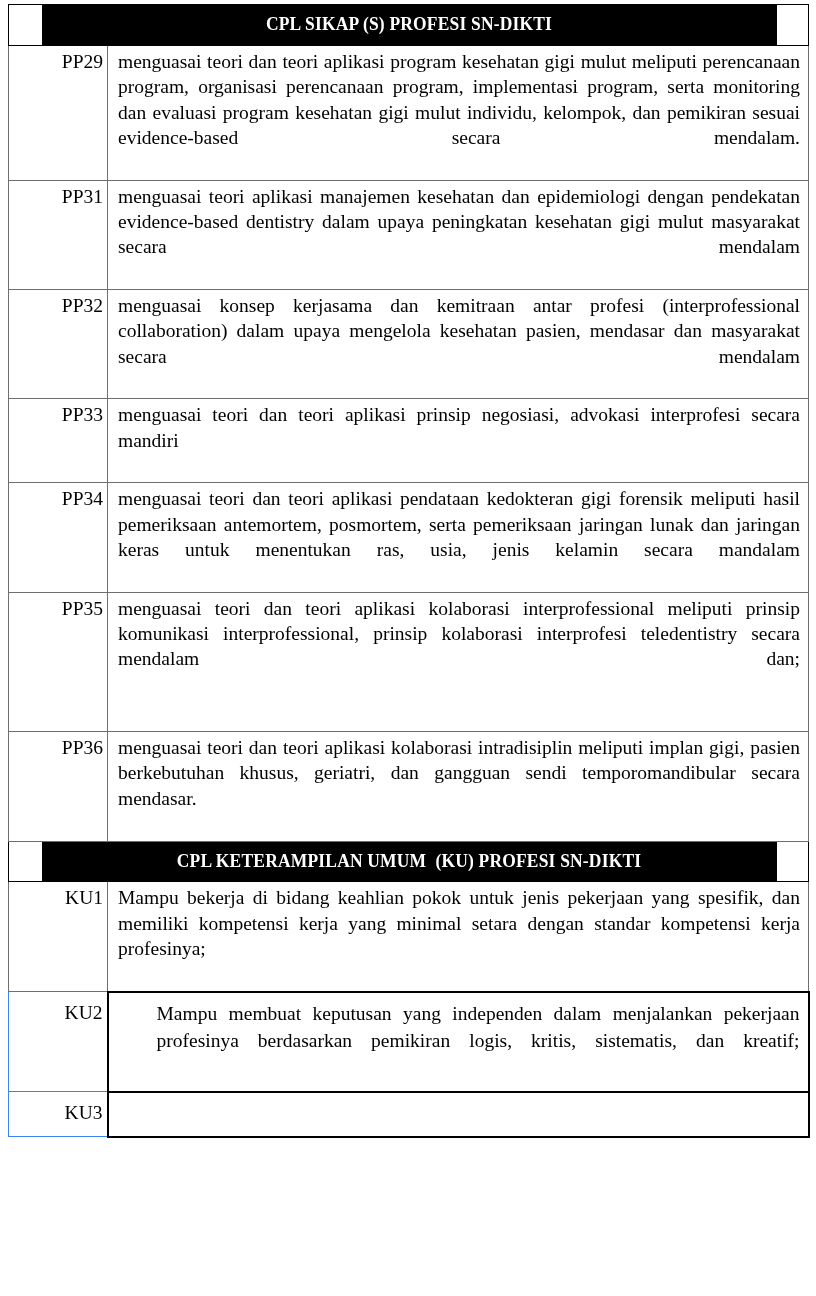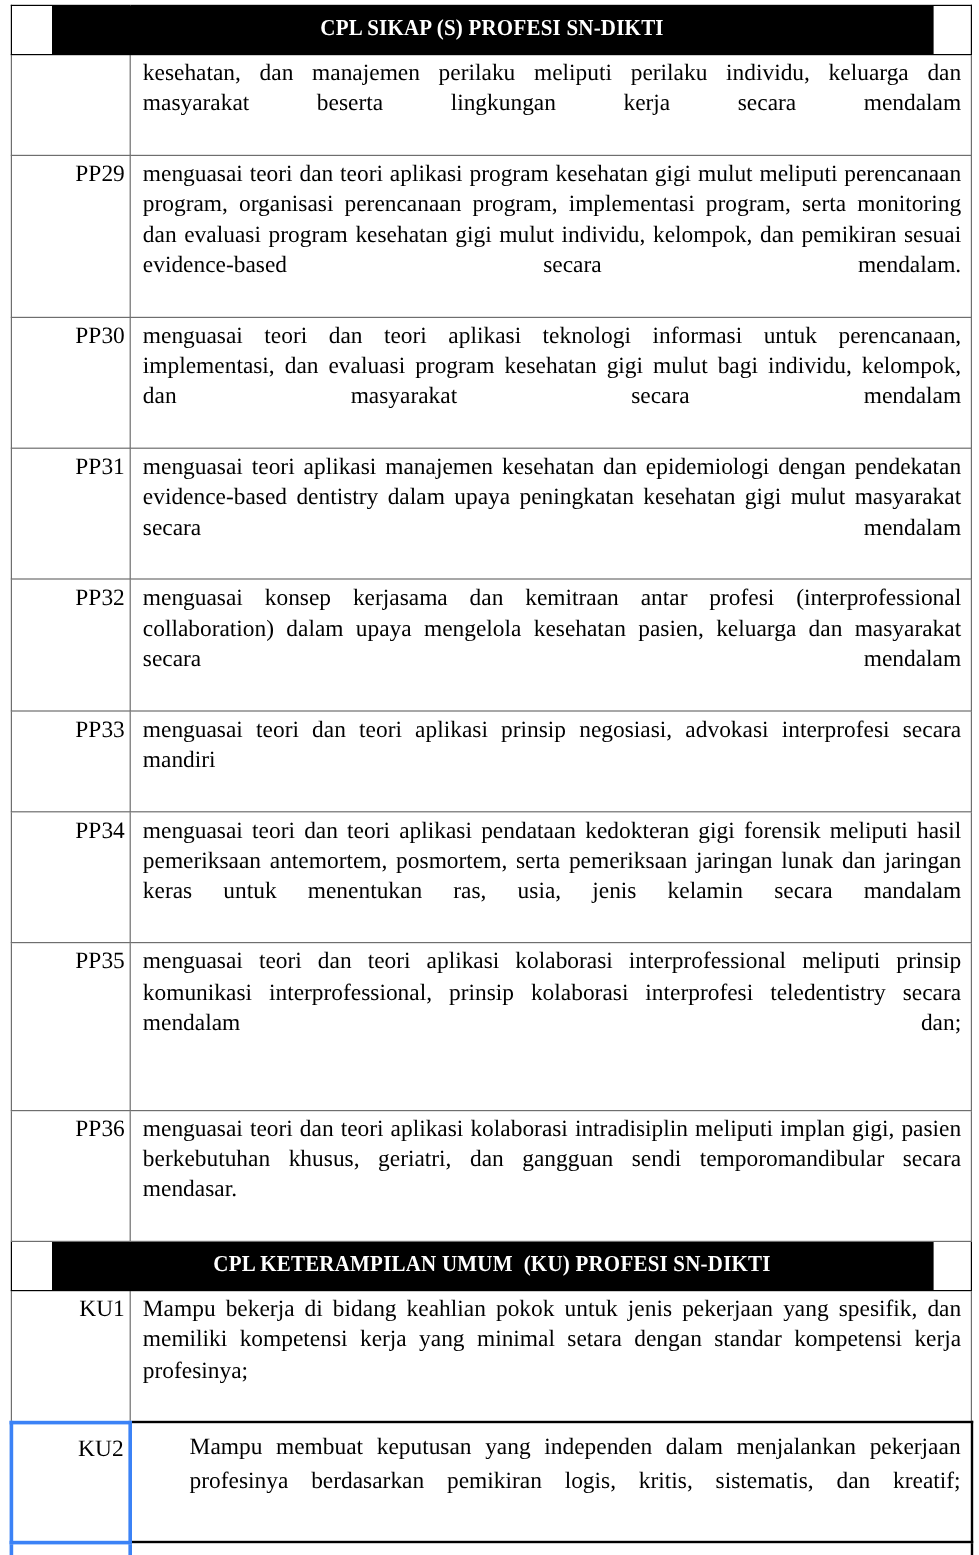--- a/index.html
+++ b/index.html
@@ -81,21 +81,21 @@
 
   
   tr.thick-row > td.desc-cell {
     border-left: 2px solid #000000;
     border-top: 2px solid #000000;
     border-right: 2px solid #000000;
     border-bottom: 2px solid #000000;
     padding-left: 48px;
   }
   tr.thick-row > td.code-cell {
-    border: 3px solid #3b82f6;
+    border: 1px solid #3b82f6;
   }
 
   tr.data-row.loose > td {
     line-height: 1.42;
     padding-top: 7px;
     padding-bottom: 8px;
   }
 
   tr.data-row.pad-bottom > td {
     padding-bottom: 34px;
@@ -110,43 +110,35 @@
     <colgroup>
       <col class="code-col">
       <col class="desc-col">
     </colgroup>
     <tbody>
 
       <tr class="section-head">
         <td colspan="2"><span class="band-text">CPL SIKAP (S) PROFESI SN-DIKTI</span></td>
       </tr>
 
-      <tr class="data-row">
-        <td class="code-cell"></td>
-        <td class="desc-cell"><span>kesehatan, dan manajemen perilaku meliputi perilaku individu, keluarga dan masyarakat beserta lingkungan kerja secara mendalam</span><span class="line-fill"></span></td>
-      </tr>
 
       <tr class="data-row">
         <td class="code-cell">PP29</td>
         <td class="desc-cell"><span>menguasai teori dan teori aplikasi program kesehatan gigi mulut meliputi perencanaan program, organisasi perencanaan program, implementasi program, serta monitoring dan evaluasi program kesehatan gigi mulut individu, kelompok, dan pemikiran sesuai evidence-based secara mendalam.</span><span class="line-fill"></span></td>
       </tr>
 
-      <tr class="data-row">
-        <td class="code-cell">PP30</td>
-        <td class="desc-cell"><span>menguasai teori dan teori aplikasi teknologi informasi untuk perencanaan, implementasi, dan evaluasi program kesehatan gigi mulut bagi individu, kelompok, dan masyarakat secara mendalam</span><span class="line-fill"></span></td>
-      </tr>
 
       <tr class="data-row">
         <td class="code-cell">PP31</td>
         <td class="desc-cell"><span>menguasai teori aplikasi manajemen kesehatan dan epidemiologi dengan pendekatan evidence-based dentistry dalam upaya peningkatan kesehatan gigi mulut masyarakat secara mendalam</span><span class="line-fill"></span></td>
       </tr>
 
       <tr class="data-row">
         <td class="code-cell">PP32</td>
-        <td class="desc-cell"><span>menguasai konsep kerjasama dan kemitraan antar profesi (interprofessional collaboration) dalam upaya mengelola kesehatan pasien, keluarga dan masyarakat secara mendalam</span><span class="line-fill"></span></td>
+        <td class="desc-cell"><span>menguasai konsep kerjasama dan kemitraan antar profesi (interprofessional collaboration) dalam upaya mengelola kesehatan pasien, mendasar dan masyarakat secara mendalam</span><span class="line-fill"></span></td>
       </tr>
 
       <tr class="data-row">
         <td class="code-cell">PP33</td>
         <td class="desc-cell"><span>menguasai teori dan teori aplikasi prinsip negosiasi, advokasi interprofesi secara mandiri</span><span class="line-fill"></span></td>
       </tr>
 
       <tr class="data-row">
         <td class="code-cell">PP34</td>
         <td class="desc-cell"><span>menguasai teori dan teori aplikasi pendataan kedokteran gigi forensik meliputi hasil pemeriksaan antemortem, posmortem, serta pemeriksaan jaringan lunak dan jaringan keras untuk menentukan ras, usia, jenis kelamin secara mandalam</span><span class="line-fill"></span></td>

